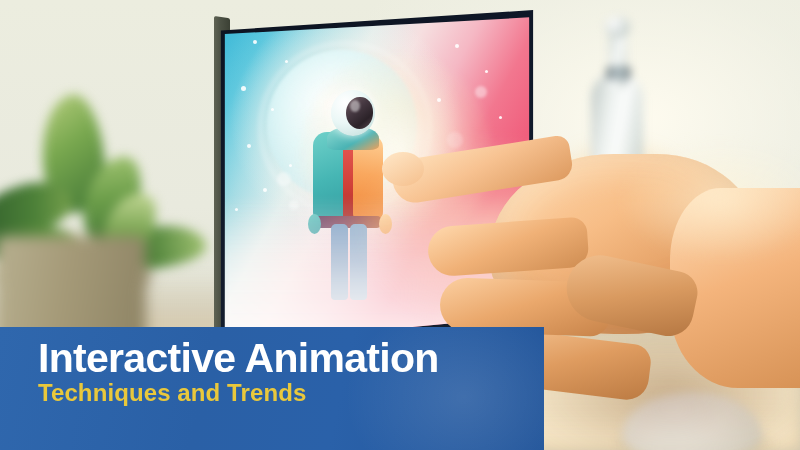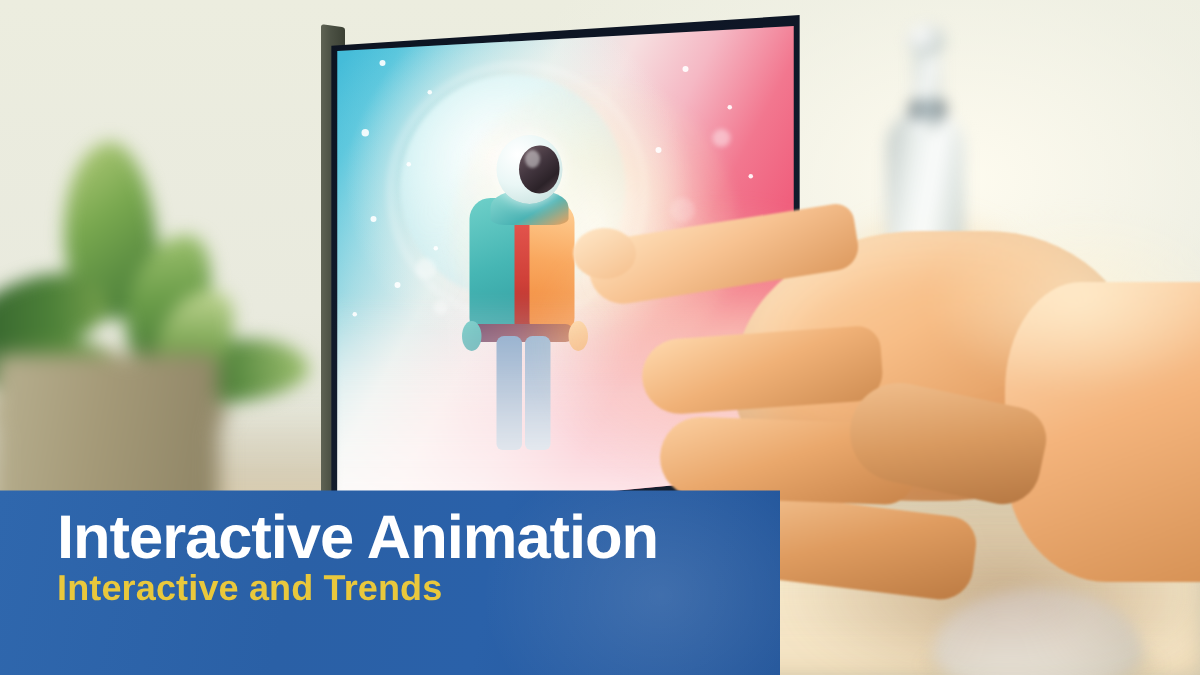--- a/index.html
+++ b/index.html
@@ -261,20 +261,21 @@
     position:absolute;left:150px;top:200px;width:300px;height:130px;
     background:radial-gradient(ellipse at 50% 50%, rgba(120,74,30,.38) 0%, rgba(120,74,30,0) 70%);
     filter:blur(12px);
   }
 
   
   .banner{
     position:absolute;left:0;top:327px;width:520px;height:123px;
     background:linear-gradient(102deg,#2f67ad 0%,#2a60a6 38%,#2a61a9 62%,#23569b 100%);
     overflow:hidden;
+    padding-left:24px;
   }
   .banner-sheen{
     position:absolute;right:-40px;top:-30px;width:240px;height:200px;
     background:radial-gradient(ellipse at 50% 50%, rgba(255,255,255,.12) 0%, rgba(255,255,255,0) 70%);
   }
   .banner-title{
     position:absolute;left:38px;top:7px;
     font-size:41px;font-weight:bold;color:#ffffff;letter-spacing:-.7px;
     white-space:nowrap;line-height:1.18;
   }
@@ -375,16 +376,16 @@
     <div class="skin f-mid"></div>
     <div class="skin f-thumb"></div>
     <div class="skin f-index"></div>
     <div class="skin f-index-tip"></div>
     <div class="hand-rim"></div>
   </div>
 
   <div class="banner">
     <div class="banner-sheen"></div>
     <div class="banner-title">Interactive Animation</div>
-    <div class="banner-sub">Interactive and Trends</div>
+    <div class="banner-sub">Techniques and Trends</div>
   </div>
 
 </div>
 
 </body></html>

